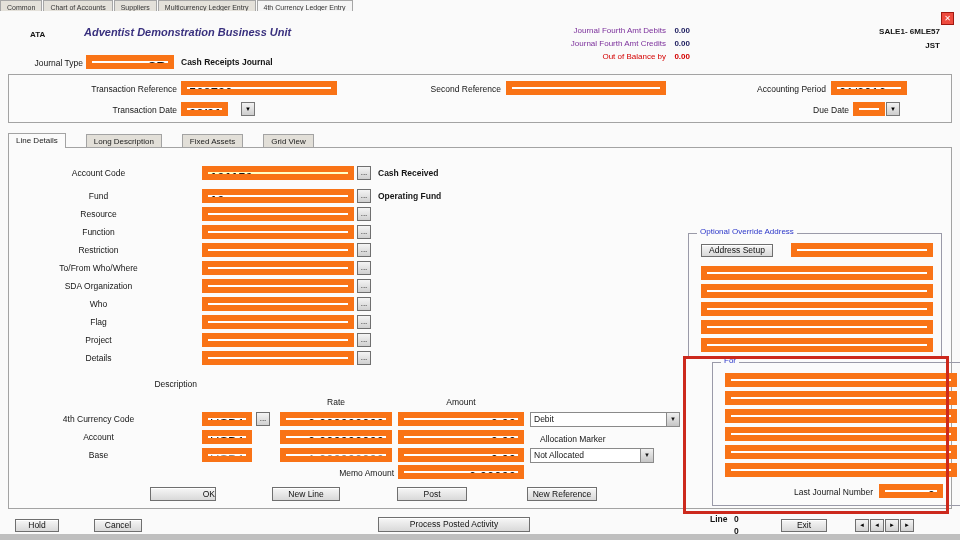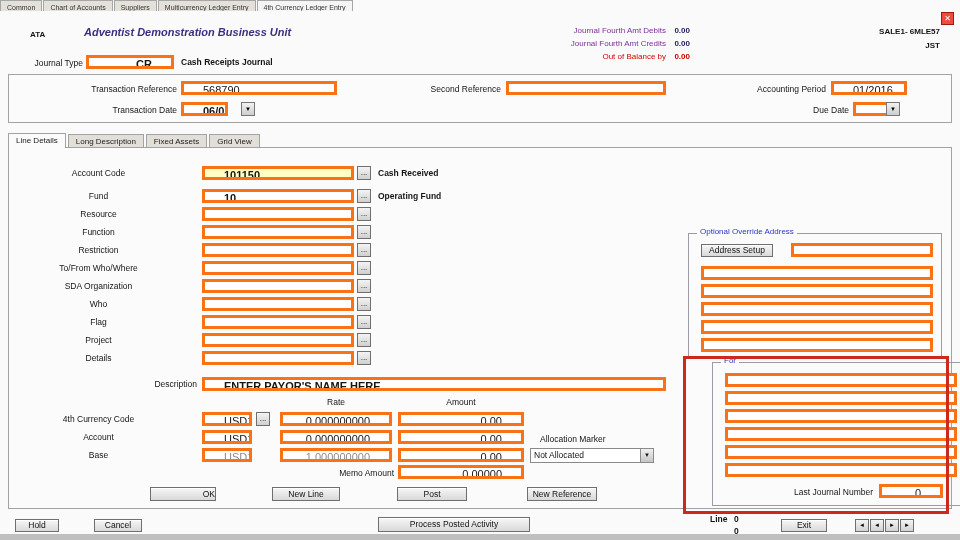--- a/index.html
+++ b/index.html
@@ -2,21 +2,21 @@
 <html style="--field-highlight: #ffffc6; --group-title: #2b36c9; --metric-label: #7b2f9b; --metric-value: #1c1c5e; --out-of-balance: #d40000; --title: #39307e; --highlight-border: #cc291d;"><head>
 <meta charset="utf-8">
 <style>
   *{box-sizing:border-box;}
   html,body{margin:0;padding:0;}
   body{background:#cfcfcf;font-family:"Liberation Sans",sans-serif;}
   .screen{position:relative;width:960px;height:540px;background:#fafafa;overflow:hidden;color:#151515;font-family:"Liberation Sans",sans-serif;}
   .abs{position:absolute;}
   .lbl{position:absolute;font-size:8.5px;white-space:nowrap;line-height:10px;}
   .rt{text-align:right;}
-  .fld{position:absolute;background:#fff;border:3px solid #f97316;font-size:11px;line-height:12px;height:14px;padding:0 19px;overflow:hidden;white-space:nowrap;}
+  .fld{position:absolute;background:#fff;border:6px solid #f97316;font-size:13px;line-height:12px;height:14px;padding:0 2px;overflow:hidden;white-space:nowrap;}
   .btn{position:absolute;background:linear-gradient(#f7f7f7,#d9d9d9);border:1px solid #6f6f6f;box-shadow:inset 0 1px 0 #fff;font-size:8.5px;font-family:"Liberation Sans",sans-serif;text-align:center;padding:0;cursor:pointer;color:#111;line-height:11px;}
   .lookup{position:absolute;width:14px;height:14px;background:linear-gradient(#f4f4f4,#d0d0d0);border:1px solid #6f6f6f;font-size:8px;line-height:8px;text-align:center;padding:0;cursor:pointer;}
   .drop-btn{position:absolute;background:linear-gradient(#f2f2f2,#cdcdcd);border:1px solid #777;font-size:6px;line-height:12px;text-align:center;padding:0;width:14px;height:14px;cursor:pointer;}
   .hl{background:var(--field-highlight,#ffffc6)!important;}
   .muted{color:#8c8c8c;}
 
   
   #top-tabs{position:absolute;left:0;top:0;height:11px;display:flex;}
   .top-tab{height:11px;padding:0 6px;font-size:7px;line-height:13px;background:#e4e1da;border:1px solid #a6a6a6;border-bottom:none;margin-right:1px;color:#333;overflow:hidden;white-space:nowrap;}
   .top-tab.active{background:#f5f5f5;}
@@ -45,21 +45,21 @@
   #ap-field{left:822px;top:6px;width:76px;}
   #td-label{left:8px;top:30px;width:160px;}
   #td-field{left:172px;top:27px;width:47px;font-weight:bold;}
   #td-drop{left:232px;top:27px;}
   #dd-label{left:758px;top:30px;width:82px;}
   #dd-field{left:844px;top:27px;width:32px;}
   #dd-drop{left:877px;top:27px;}
 
   
   #detail-tabs{position:absolute;left:8px;top:133px;display:flex;align-items:flex-end;}
-  .dtab{padding:0 7px;font-size:8px;line-height:14px;height:14px;background:#e2dfd8;border:1px solid #a3a3a3;border-bottom:none;margin-right:2px;color:#222;cursor:pointer;white-space:nowrap;}
+  .dtab{padding:0 7px;font-size:8px;line-height:14px;height:14px;background:#e2dfd8;border:1px solid #a3a3a3;border-bottom:none;margin-right:20px;color:#222;cursor:pointer;white-space:nowrap;}
   .dtab.active{background:#fbfbfb;height:15px;z-index:3;}
   #main-box{left:8px;top:147px;width:944px;height:362px;border:1px solid #a3a3a3;background:#fbfbfb;}
 
   
   .frow,.crow{position:absolute;left:0;width:700px;height:16px;}
   .rlabel{position:absolute;left:0;top:2px;width:197px;text-align:center;font-size:8.5px;white-space:nowrap;}
   .rfield{left:202px;top:0;width:152px;font-weight:bold;}
   .frow .lookup{left:357px;top:0;}
   .rdesc{position:absolute;left:378px;top:2px;font-weight:bold;font-size:8.5px;white-space:nowrap;}
   #desc-label{left:0;top:379px;width:197px;}
@@ -157,25 +157,28 @@
 
   <div id="detail-tabs">
       <div class="dtab active">Line Details</div>
       <div class="dtab">Long Description</div>
       <div class="dtab">Fixed Assets</div>
       <div class="dtab">Grid View</div>
     </div>
   <div class="abs" id="main-box"></div>
 
   <div class="lbl rt" id="desc-label">Description</div>
-  <div class="fld" id="desc-field">ENTER PAYOR'S NAME HERE........................</div>
 
   <div class="lbl" id="col-rate">Rate</div>
   <div class="lbl" id="col-amount">Amount</div>
 
+  <div class="selectbox" id="debit-select">
+    <span>Debit</span>
+    <span class="sel-arrow">▼</span>
+  </div>
   <div class="lbl" id="alloc-label">Allocation Marker</div>
   <div class="selectbox" id="alloc-select">
     <span>Not Allocated</span>
     <span class="sel-arrow">▼</span>
   </div>
 
   <div class="lbl rt" id="memo-label">Memo Amount</div>
   <div class="fld" id="memo-field">0.00000</div>
 
 

